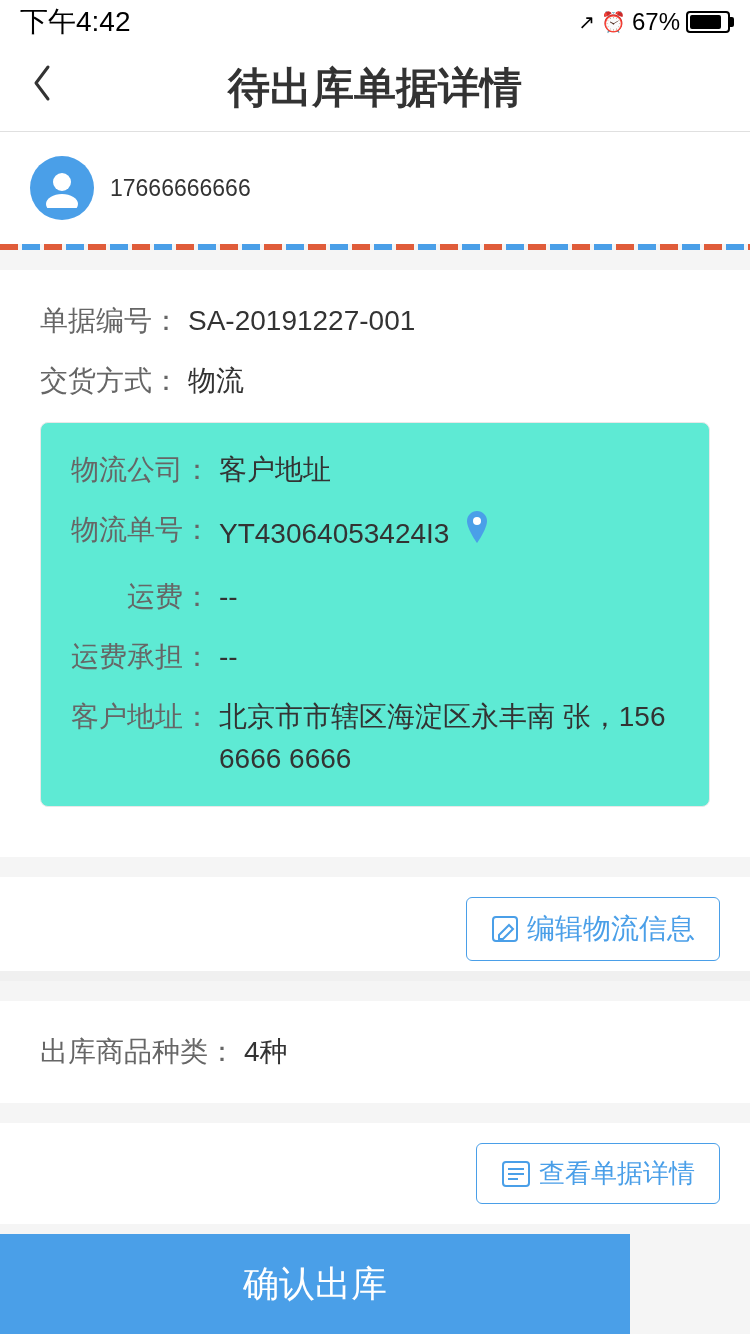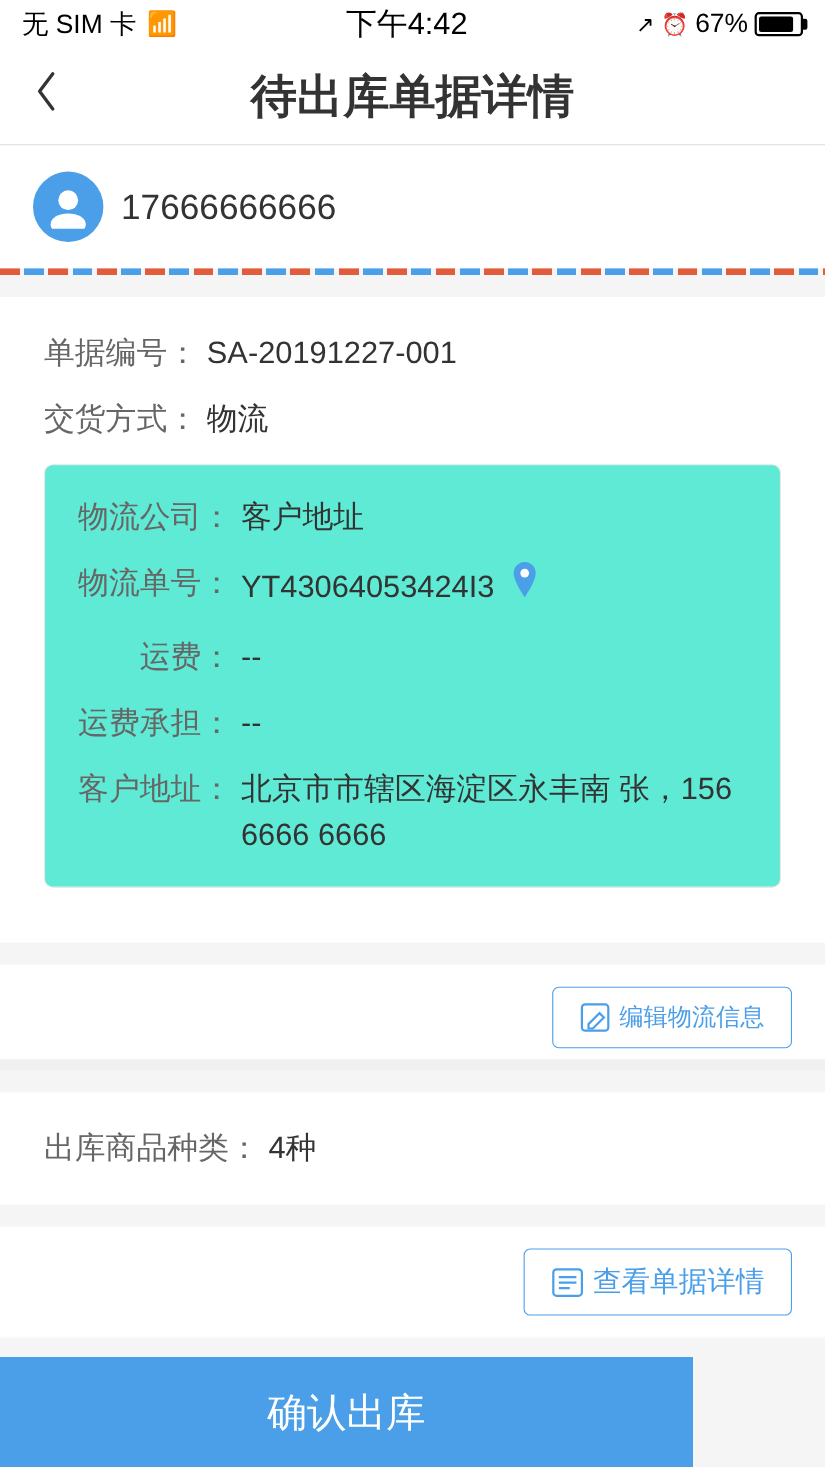--- a/index.html
+++ b/index.html
@@ -94,21 +94,21 @@
       width: 64px;
       height: 64px;
       background: #4a9fe8;
       border-radius: 50%;
       display: flex;
       align-items: center;
       justify-content: center;
       flex-shrink: 0;
     }
     .customer-name {
-      font-size: 32px;
+      font-size: 23px;
       font-weight: 500;
       color: #333;
     }
 
     
     .dashed-divider {
       width: 100%;
       height: 6px;
       background: repeating-linear-gradient(
         90deg,
@@ -186,21 +186,21 @@
       display: flex;
       justify-content: flex-end;
       padding: 20px 30px 10px;
       background: #fff;
     }
     .edit-btn {
       border: 1px solid #4a9fe8;
       color: #4a9fe8;
       border-radius: 6px;
       padding: 12px 24px;
-      font-size: 22px;
+      font-size: 28px;
       display: flex;
       align-items: center;
       gap: 8px;
       background: #fff;
       cursor: pointer;
     }
 
     
     .section-divider {
       height: 10px;
@@ -243,24 +243,20 @@
     .confirm-btn-text {
       font-size: 36px;
       color: #fff;
       font-weight: 500;
     }
   </style>
 </head>
 <body>
 
 <div class="status-bar">
-  <div class="status-left">
-    <span>无 SIM 卡</span>
-    <span class="wifi-icon">📶</span>
-  </div>
   <div class="status-center">下午4:42</div>
   <div class="status-right">
     <span style="font-size:20px;">↗</span>
     <span style="font-size:20px;">⏰</span>
     <span>67%</span>
     <div class="battery-icon">
       <div class="battery-fill"></div>
     </div>
   </div>
 </div>

